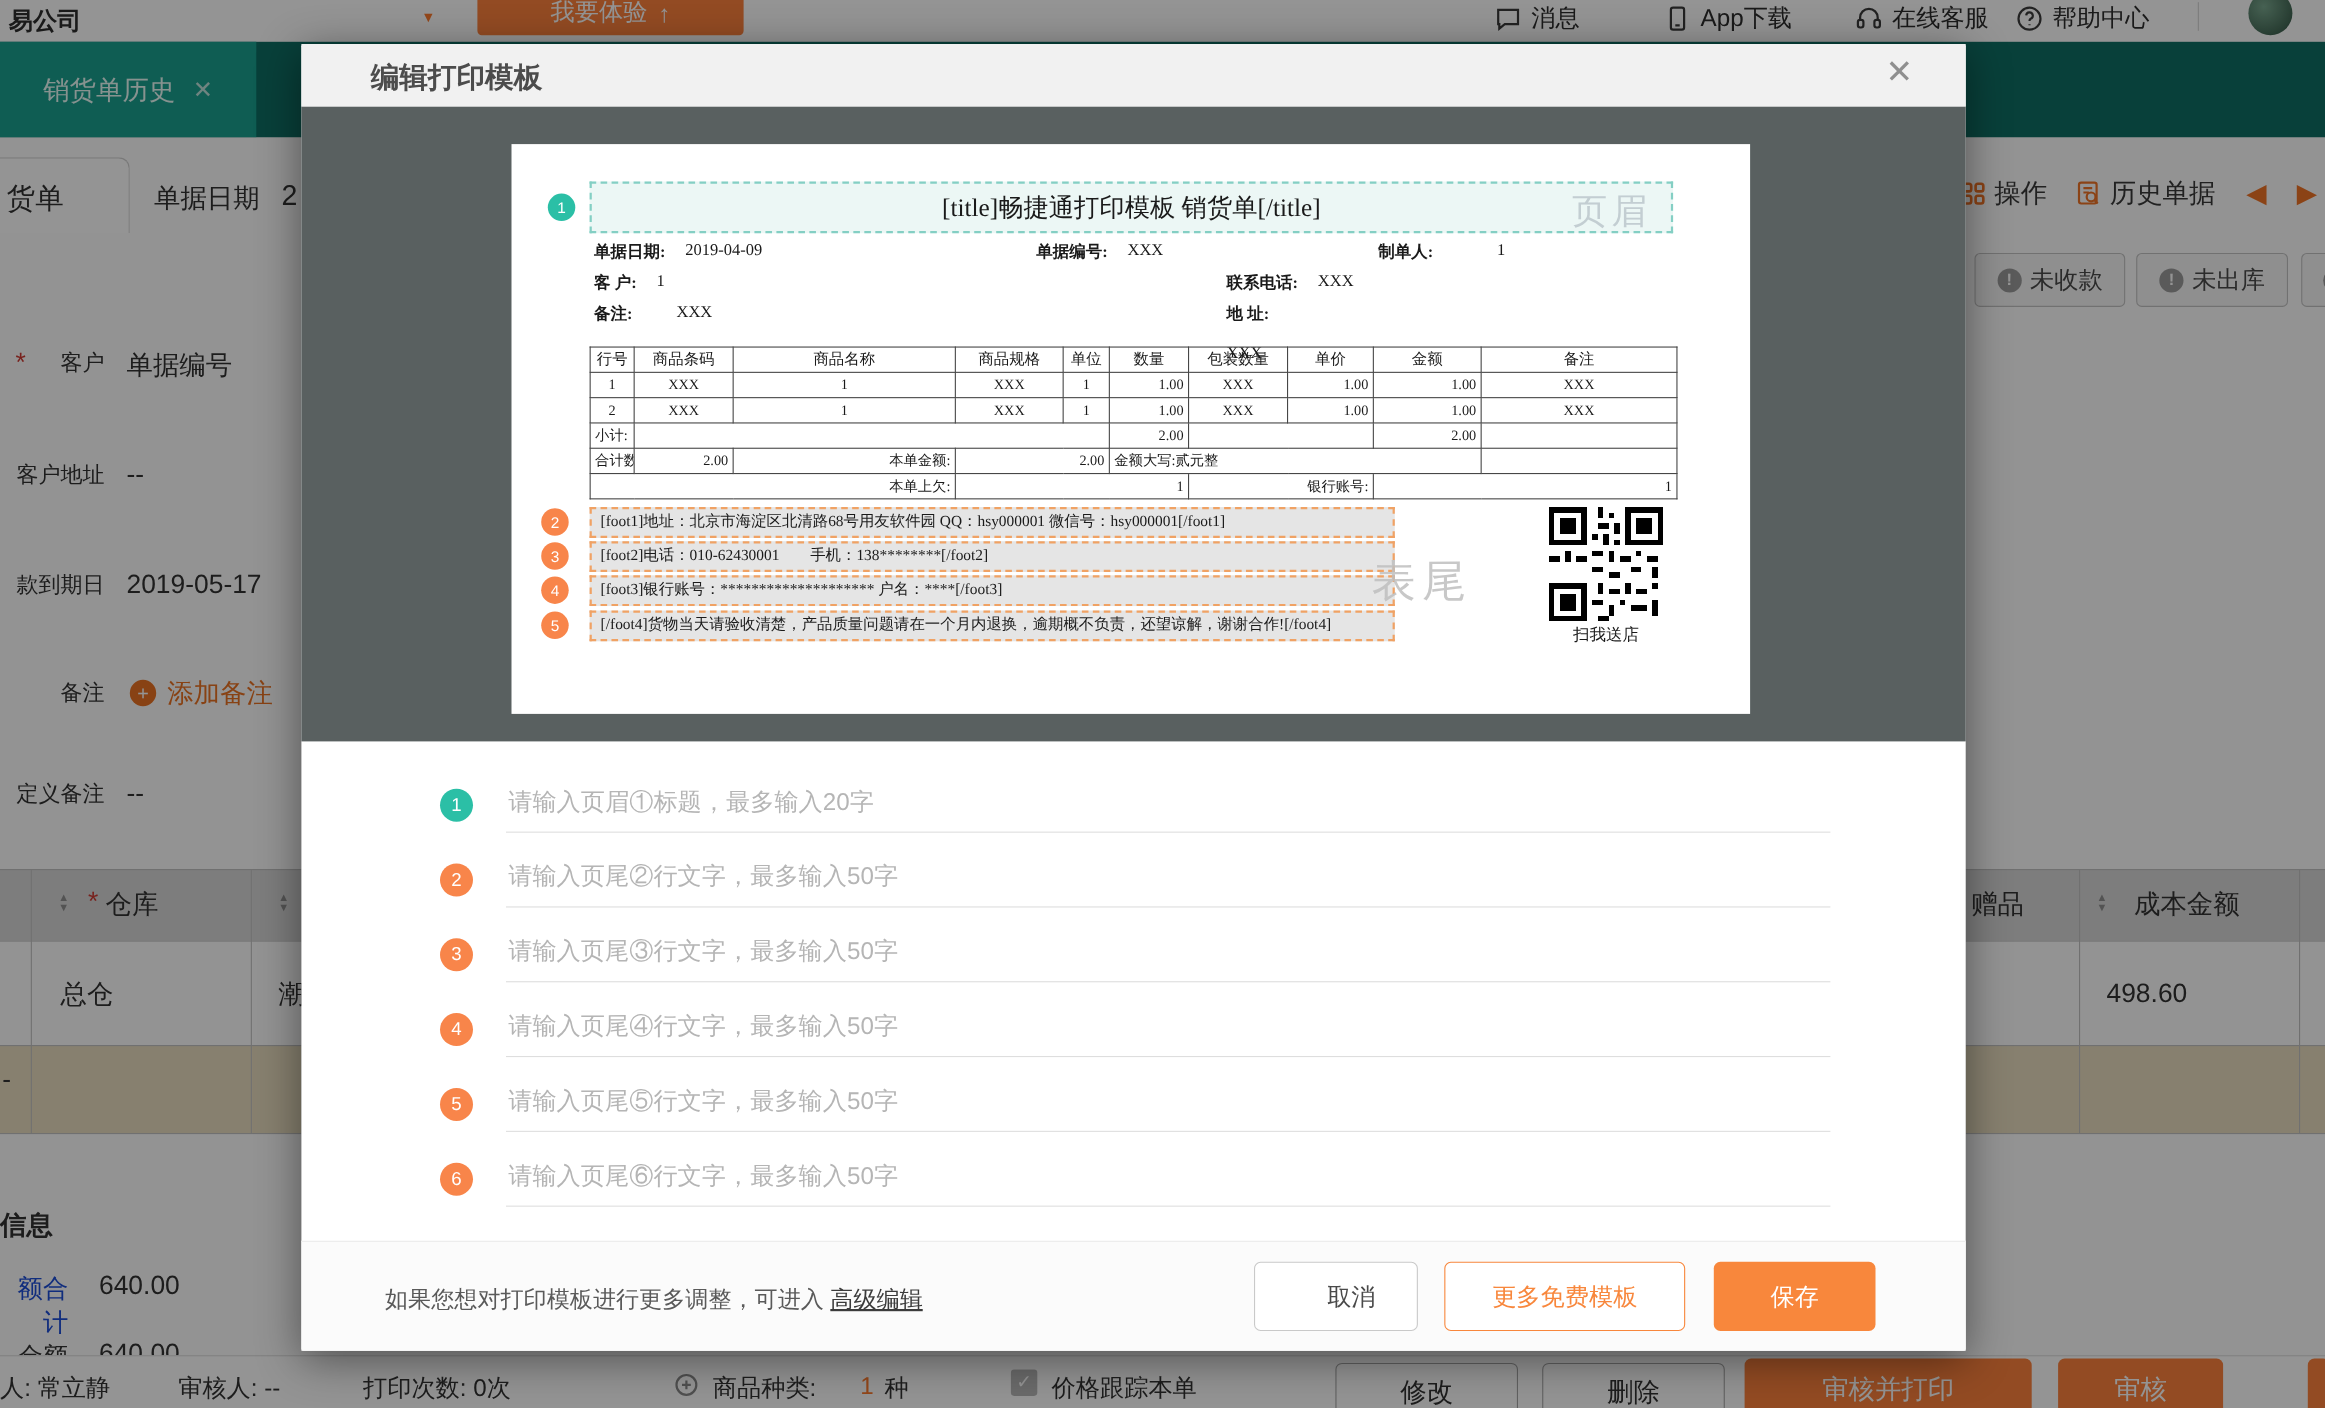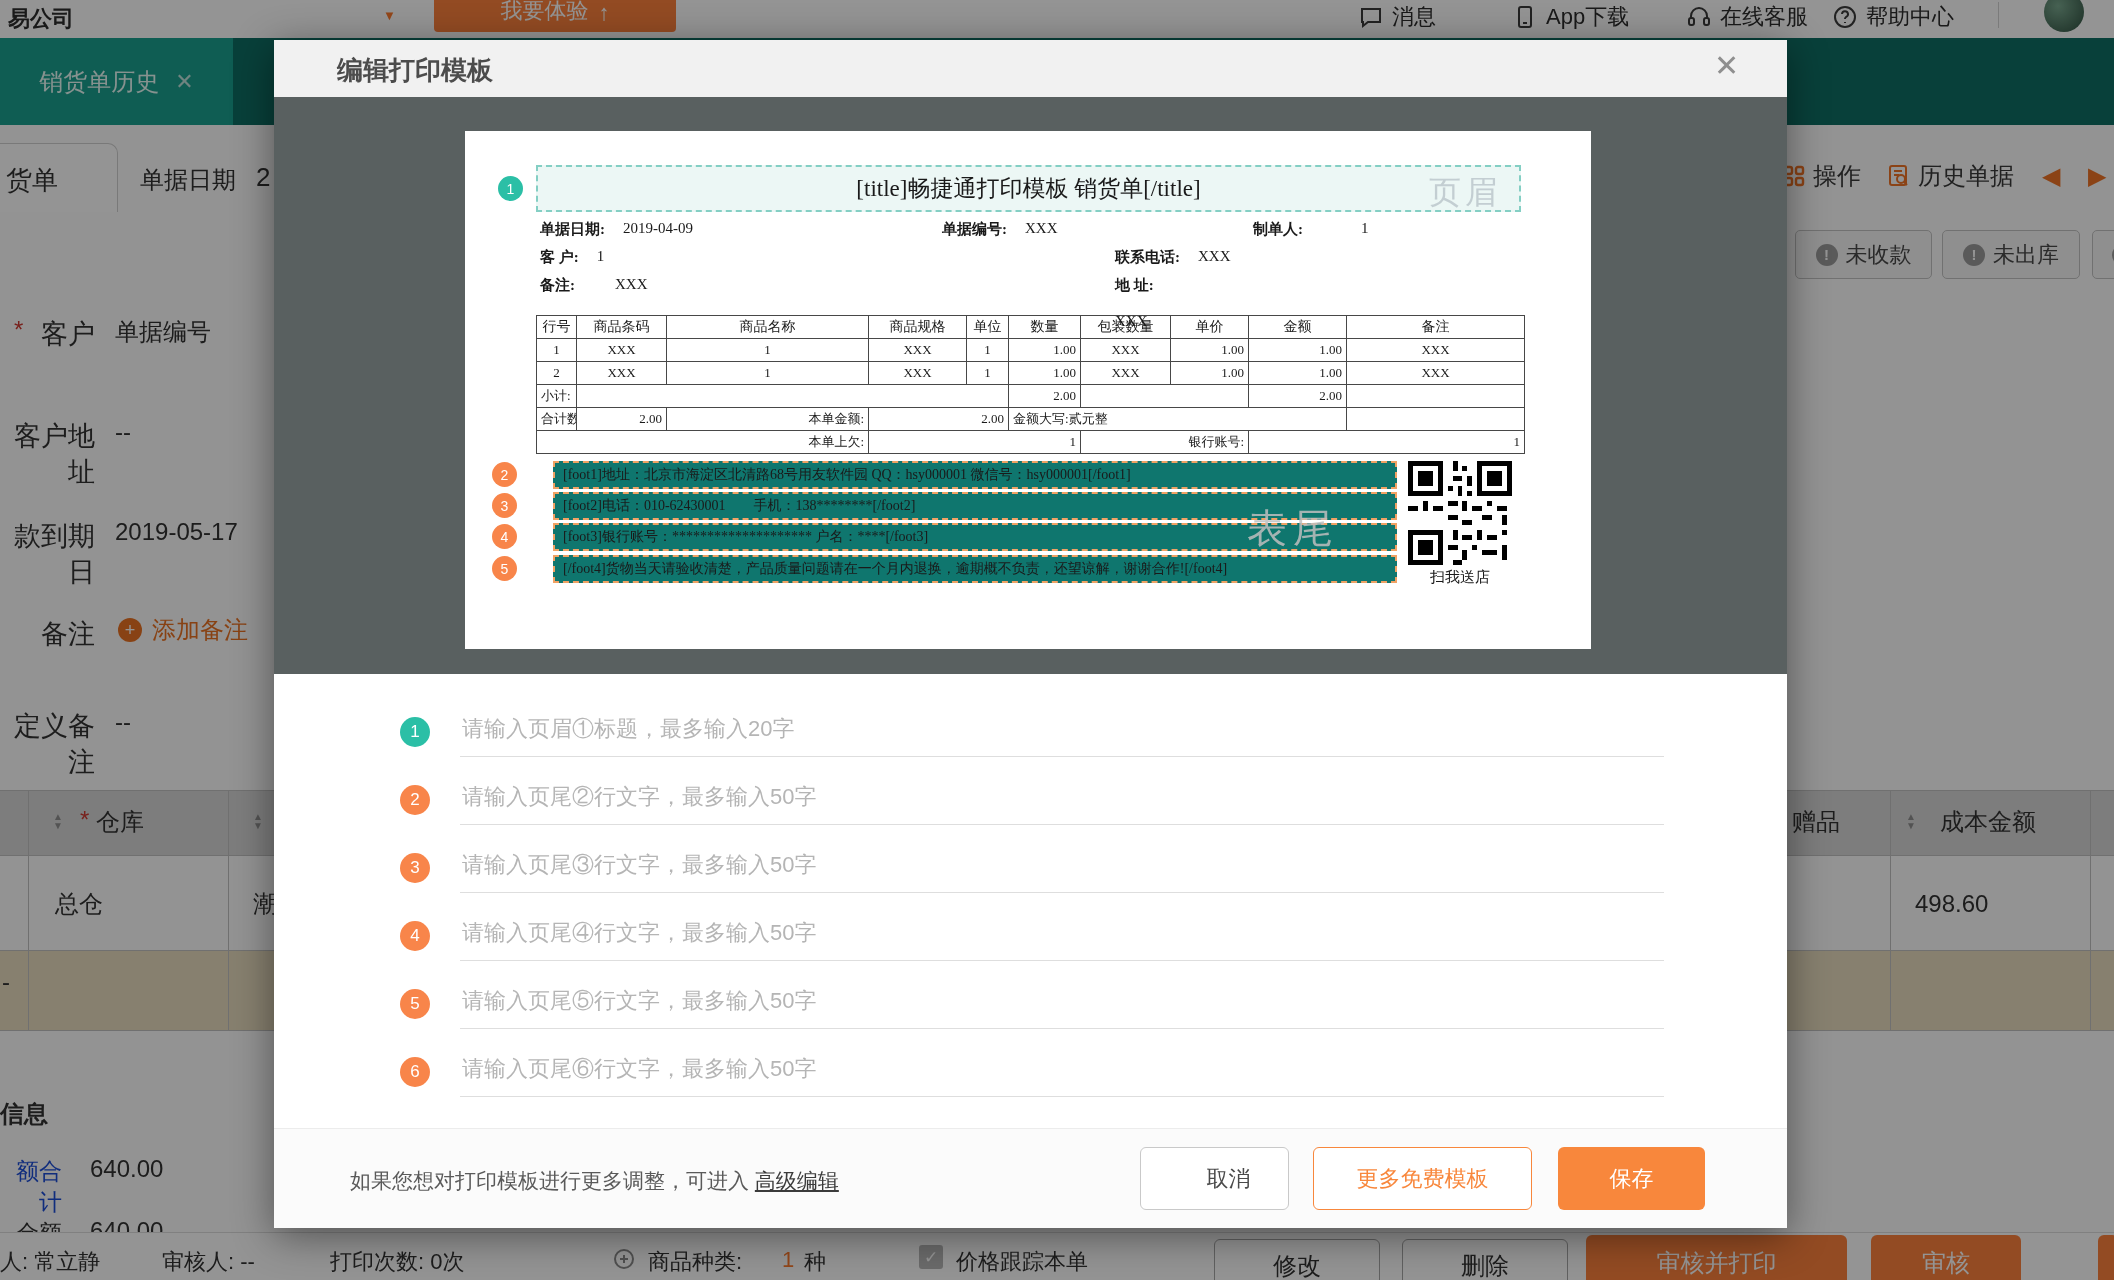--- a/index.html
+++ b/index.html
@@ -22,21 +22,21 @@
   #content-bg{left:0;top:125px;width:2114px;height:1155px;background:#fdfdfd;}
   .subtab{left:-40px;top:143px;width:156px;height:68px;background:#fff;border:1px solid #d0d0d0;
           border-bottom:none;border-radius:10px 10px 0 0;}
   .pg-text{font-size:24px;color:#333;white-space:nowrap;}
   .toolbar-item{display:flex;align-items:center;gap:8px;font-size:24px;color:#3a3a3a;}
   .arrow{color:#f07427;font-size:24px;}
   .status-badge{height:47px;background:#f7f7f7;border:1px solid #c3c3c3;border-radius:5px;
                 display:flex;align-items:center;justify-content:center;gap:8px;font-size:22px;color:#4a4a4a;}
   .warn-ic{width:22px;height:22px;border-radius:50%;background:#9b9b9b;color:#fff;font-size:15px;
            display:flex;align-items:center;justify-content:center;font-weight:bold;}
-  .form-label{width:95px;text-align:right;font-size:27px;color:#333;display:inline-block;}
+  .form-label{width:95px;text-align:right;font-size:20px;color:#333;display:inline-block;}
   .req{color:#cf3a32;font-size:24px;}
   .form-value{font-size:24px;color:#333;}
   .link-orange{color:#ea7324;font-size:24px;}
   .plus-ic{width:24px;height:24px;border-radius:50%;background:#ea7324;color:#fff;font-size:18px;
            display:inline-flex;align-items:center;justify-content:center;}
   .hline{background:#c2c2c2;height:1px;}
   .vline{background:#c2c2c2;width:1px;}
   .th-bg{background:#d7d7d7;}
   .tan-row{background:#e8dcbf;}
   .sort{display:inline-flex;flex-direction:column;line-height:9px;font-size:10px;color:#8f8f8f;}
@@ -65,23 +65,23 @@
   #pv-titlebox{left:71px;top:34px;width:985px;height:47px;background:#ecf7f5;
                border:2px dashed #84cfc4;box-sizing:border-box;display:flex;align-items:center;
                justify-content:center;font-size:23px;}
   .wm{color:#c3ced2;font-size:32px;letter-spacing:4px;}
   .pv-pair{display:flex;gap:18px;font-size:15px;white-space:nowrap;}
   #pv-table{border-collapse:collapse;table-layout:fixed;width:988px;}
   #pv-table td,#pv-table th{border:1px solid #474747;height:22px;font-size:13px;font-weight:normal;
         overflow:hidden;white-space:nowrap;padding:0 4px;font-family:"Liberation Serif",serif;}
   #pv-table th{font-size:14px;}
   .tc{text-align:center}.tr{text-align:right}.tl{text-align:left}
-  .footbox{left:71px;width:844px;height:28px;background:#0f766e;border:2px dashed #f0a264;
+  .footbox{left:71px;width:732px;height:28px;background:#e5e5e5;border:2px dashed #f0a264;
            box-sizing:border-box;font-size:14px;line-height:24px;padding-left:8px;
-           white-space:nowrap;overflow:hidden;margin-left:17px;}
+           white-space:nowrap;overflow:hidden;}
   #pv-foot-wm{left:782px;top:370px;font-size:40px;color:rgba(190,190,190,0.85);z-index:4;letter-spacing:6px;}
   #qr{left:943px;top:330px;width:104px;height:104px;}
   #qr-label{left:943px;top:437px;width:104px;text-align:center;font-size:15px;}
   .input-row-badge{width:30px;height:30px;border-radius:50%;color:#fff;font-size:17px;
                    display:flex;align-items:center;justify-content:center;}
   .tpl-input{left:186px;width:1200px;height:52px;border:none;border-bottom:1px solid #dedede;
              outline:none;font-size:22px;background:transparent;color:#444;
              font-family:"Liberation Sans",sans-serif;}
   .tpl-input::placeholder{color:#b5b5b5;}
   #modal-footer{left:0;top:1088px;width:1513px;height:100px;background:#fbfbfb;border-top:1px solid #ececec;box-sizing:border-box;}

